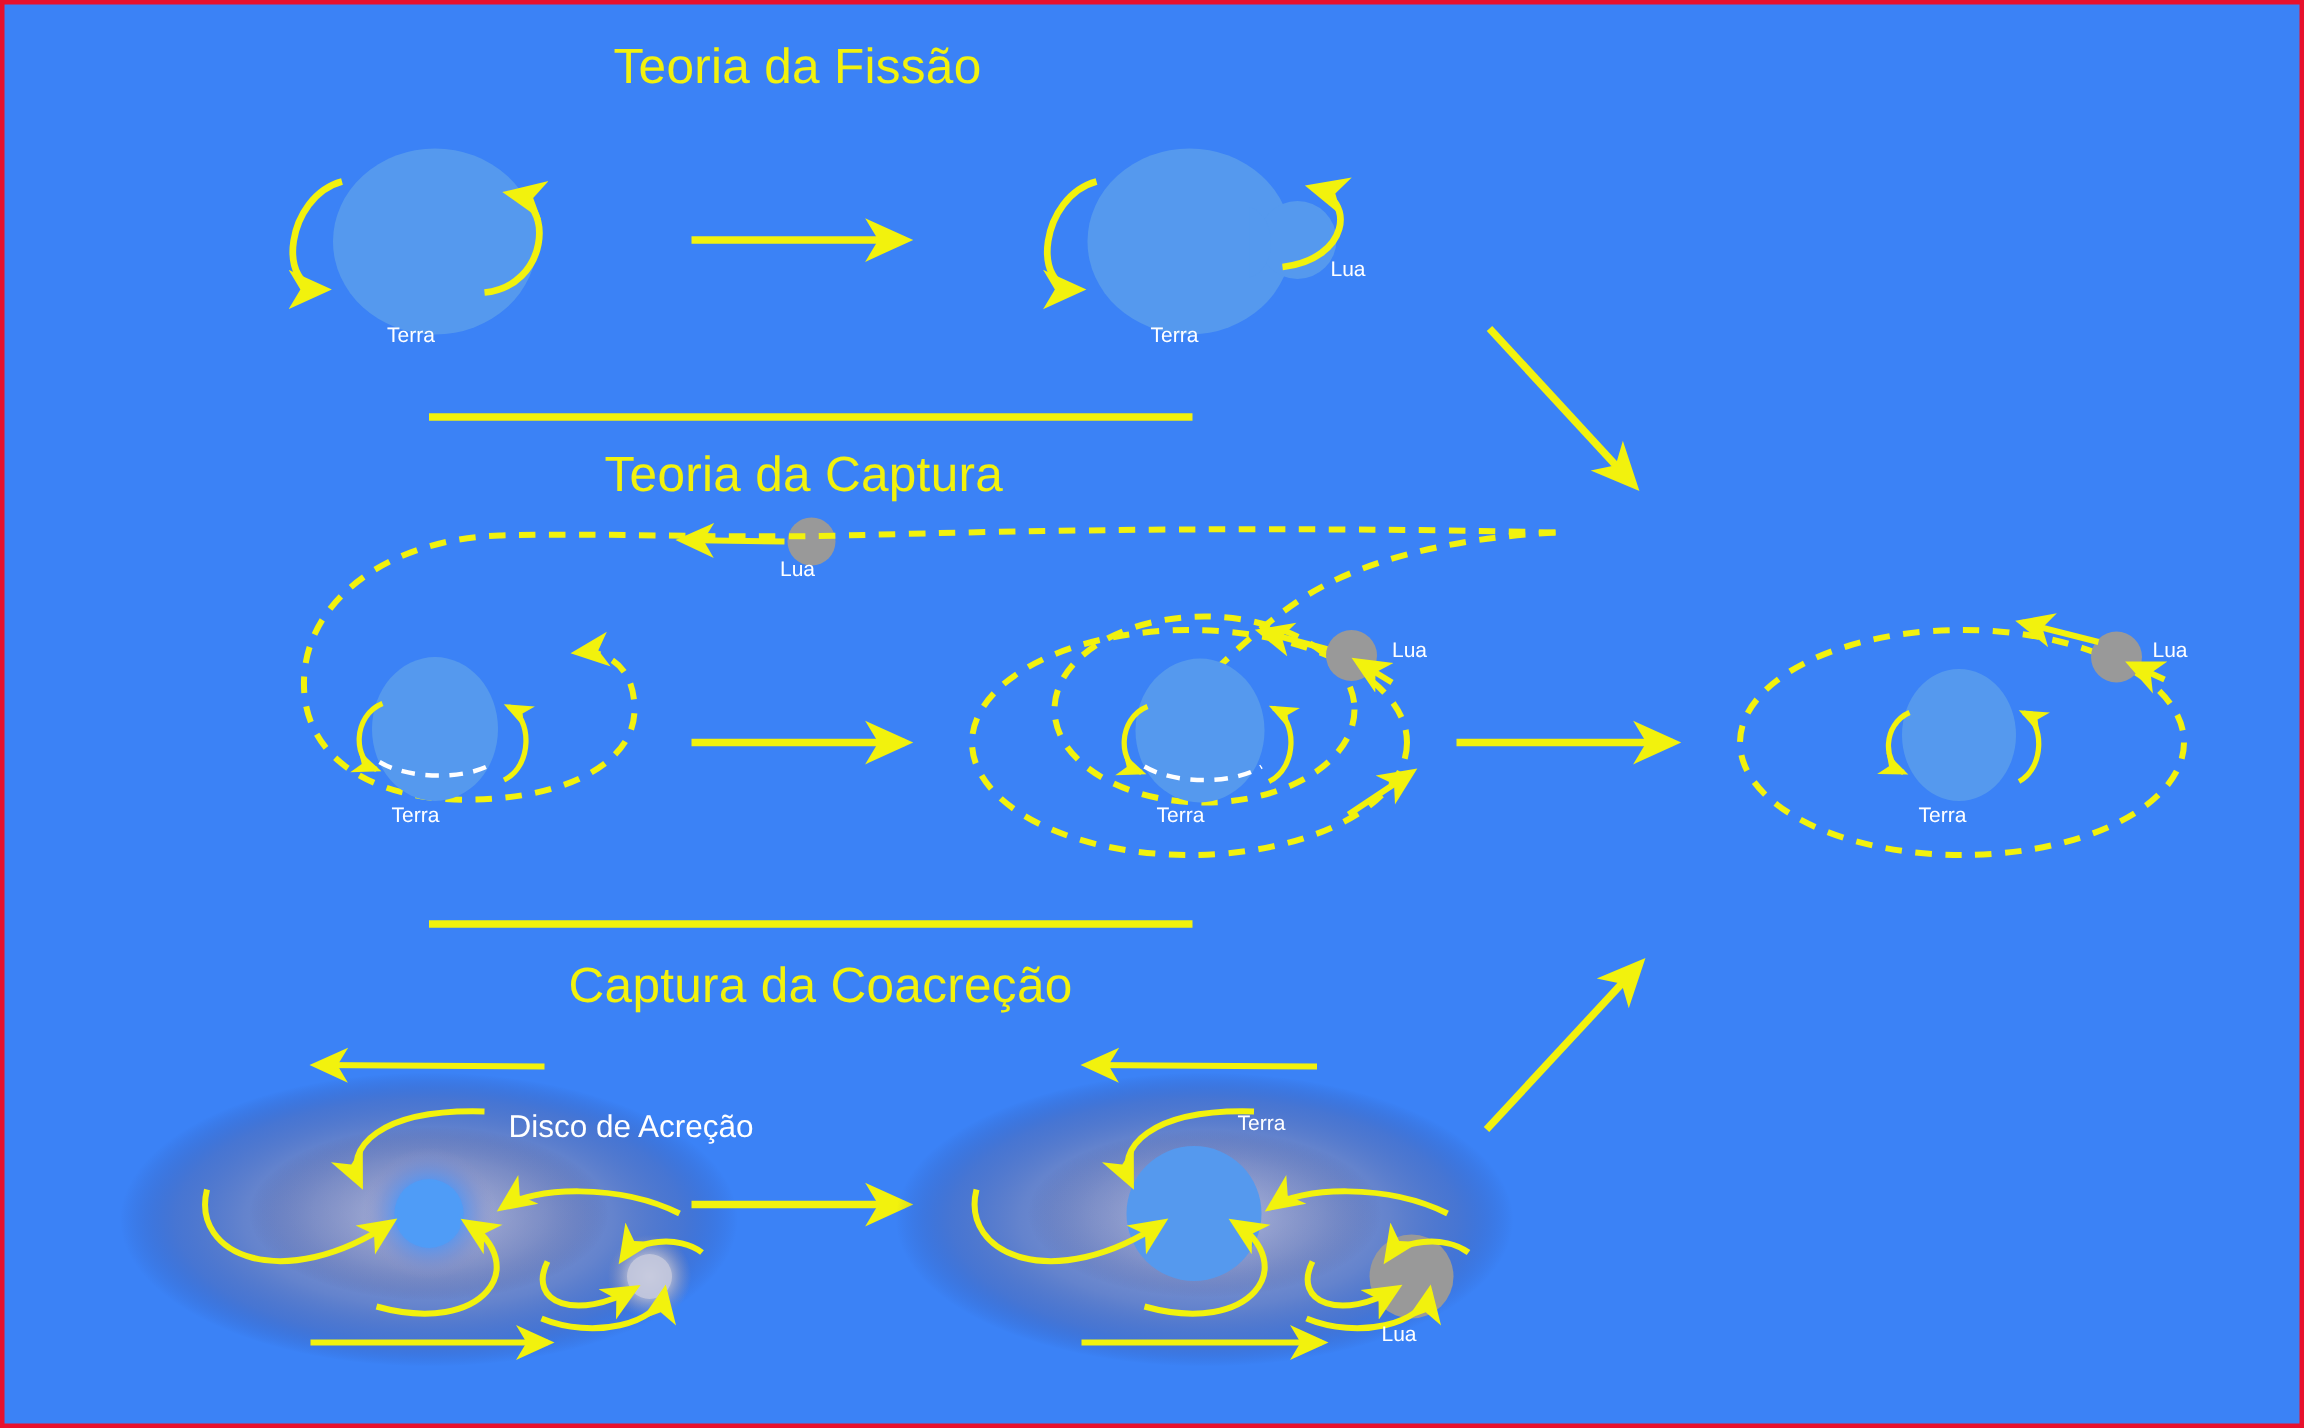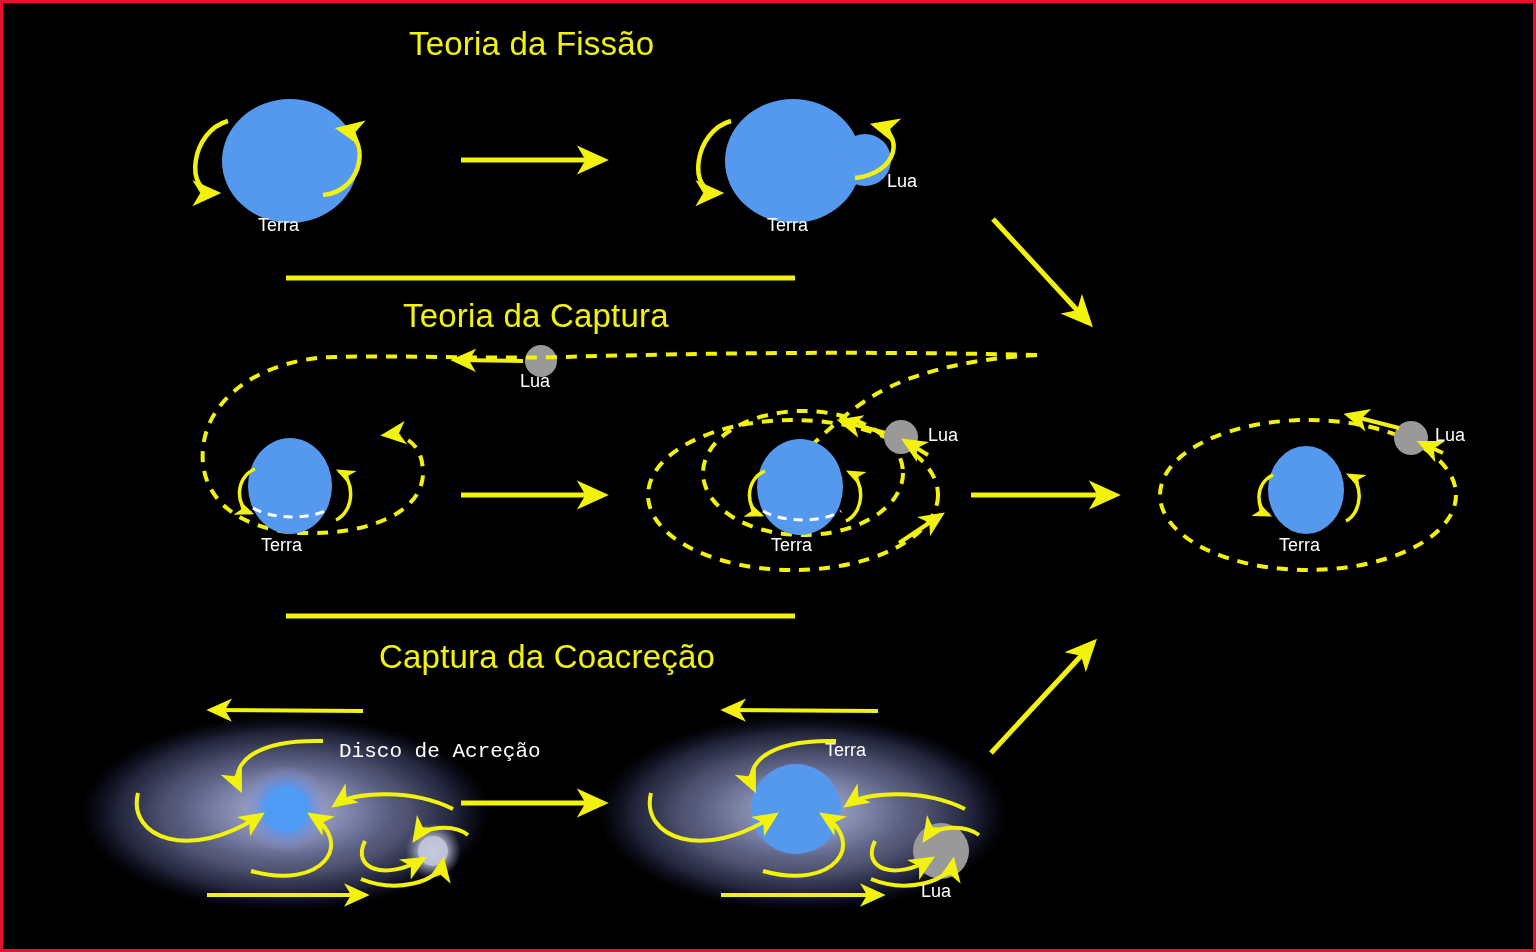--- a/index.html
+++ b/index.html
@@ -4,21 +4,21 @@
 <style>
   html, body {
     margin: 0;
     padding: 0;
     background: #0d0d2b;
   }
   #stage {
     position: relative;
     width: 1536px;
     height: 952px;
-    background: #000000;
+    background: #3b82f6;
     border: 3px solid #e8112d;
     box-sizing: border-box;
     overflow: hidden;
     font-family: "Liberation Sans", sans-serif;
   }
   #svgroot {
     position: absolute;
     left: 0; top: 0;
     width: 1536px;
     height: 952px;
@@ -27,29 +27,29 @@
     position: absolute;
     color: #f2f20d;
     font-size: 33px;
     font-family: "Liberation Sans", sans-serif;
     white-space: nowrap;
     letter-spacing: 0.2px;
   }
   .body-label {
     position: absolute;
     color: #ffffff;
-    font-size: 18px;
+    font-size: 14px;
     font-family: "Liberation Sans", sans-serif;
     white-space: nowrap;
   }
   .disc-label {
     position: absolute;
     color: #ffffff;
     font-size: 21px;
-    font-family: Liberation Mono, monospace;
+    font-family: Liberation Sans, sans-serif;
     white-space: nowrap;
   }
 </style>
 </head>
 <body>
 
 <div id="stage">
 
   <svg id="svgroot" viewBox="0 0 1536 952">
     <defs>

